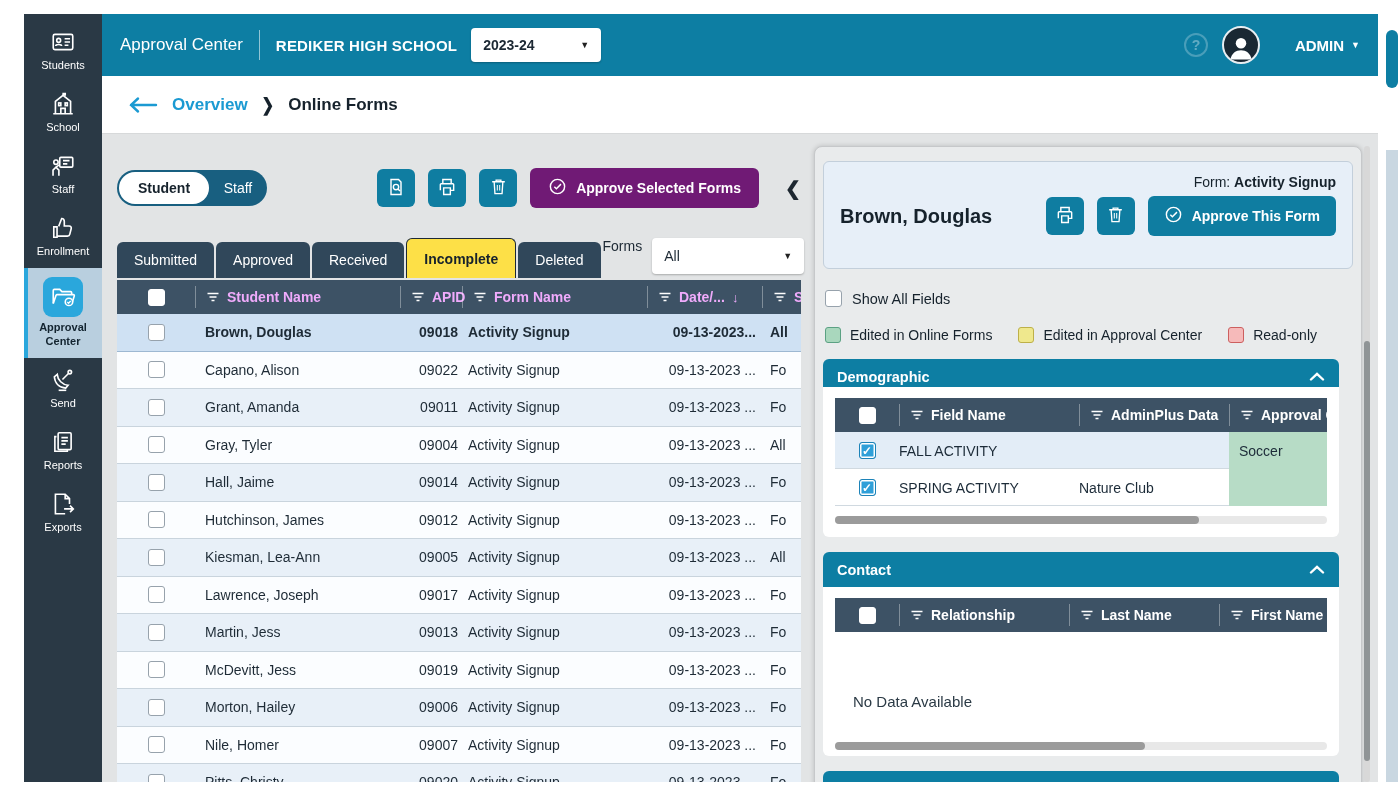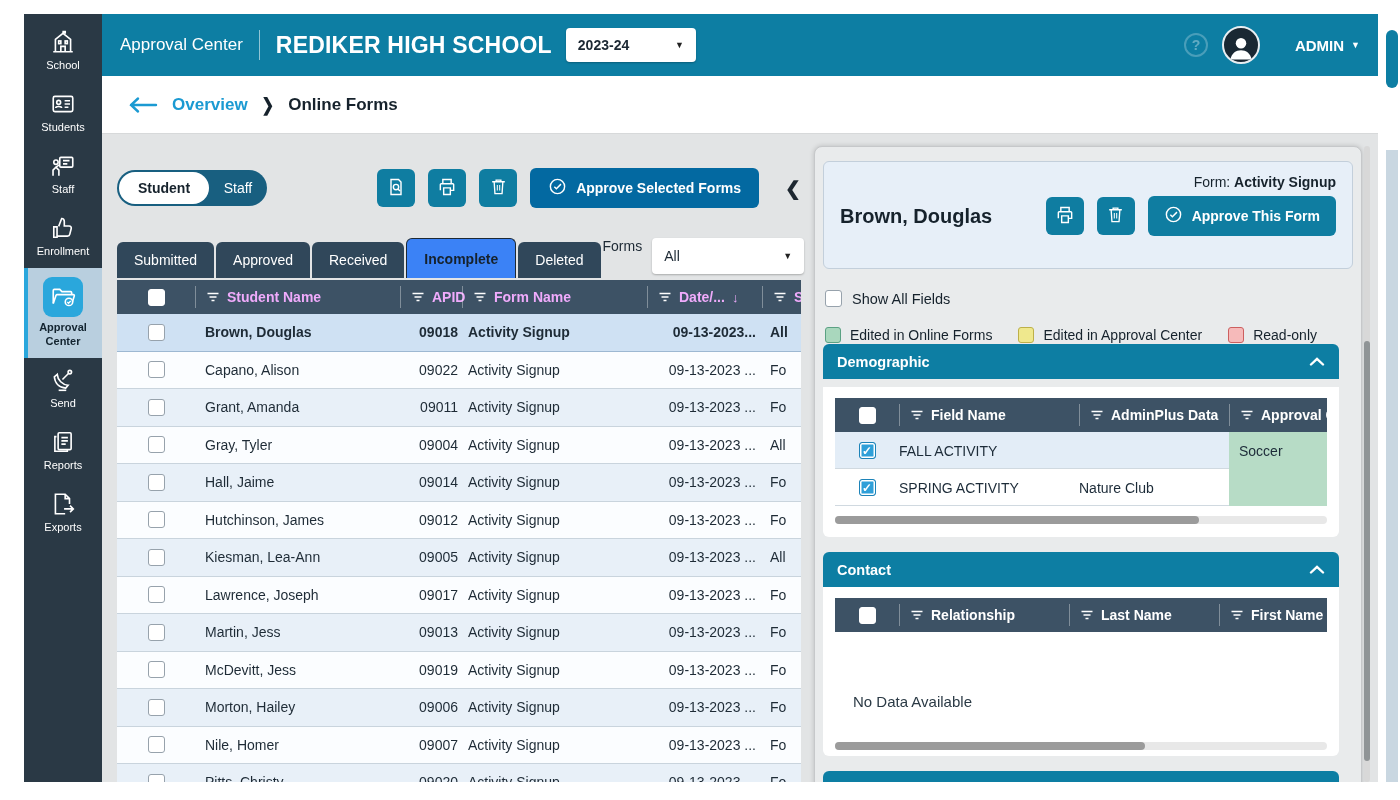--- a/index.html
+++ b/index.html
@@ -14,21 +14,21 @@
   .side-item svg { display:block; }
   .side-item.active { background:#b9cfdf; }
   .side-item.active::before { content:""; position:absolute; left:0; top:0; bottom:0; width:4px; background:#2aa7dc; }
   .side-item.active .lbl { color:#132430; font-weight:bold; }
   .side-item.active .icon-tile { background:#2aa7dc; border-radius:9px; padding:7px; }
 
   
   .topbar { position:absolute; left:78px; top:0; right:0; height:62px; background:#0d7ea3; display:flex; align-items:center; padding:0 18px; }
   .topbar .app-title { color:#fff; font-size:17px; }
   .topbar .tdiv { width:1px; height:30px; background:rgba(255,255,255,.55); margin:0 16px; }
-  .topbar .school { color:#fff; font-size:23px; font-weight:bold; letter-spacing:.2px; }
+  .topbar .school { color:#fff; font-size:15px; font-weight:bold; letter-spacing:.2px; }
   .year-select { margin-left:14px; background:#fff; border-radius:4px; height:34px; width:130px; display:flex; align-items:center; justify-content:space-between; padding:0 12px; font-size:14px; color:#1c2833; font-weight:bold; cursor:pointer; box-shadow:0 1px 2px rgba(0,0,0,.25); }
   .year-select .caret { font-size:9px; color:#222; }
   .top-right { margin-left:auto; display:flex; align-items:center; gap:14px; }
   .help-circle { width:24px; height:24px; border-radius:50%; border:2px solid rgba(255,255,255,.25); color:rgba(255,255,255,.35); font-size:14px; font-weight:bold; display:flex; align-items:center; justify-content:center; }
   .avatar { width:38px; height:38px; border-radius:50%; background:#1a2833; border:2px solid #e8eef2; display:flex; align-items:flex-end; justify-content:center; overflow:hidden; }
   .admin { color:#fff; font-size:15px; font-weight:bold; display:flex; align-items:center; gap:7px; cursor:pointer;margin-left:21px; }
   .admin .caret { font-size:9px; }
 
   
   .breadcrumb { position:absolute; left:78px; top:62px; right:0; height:58px; background:#fff; border-bottom:1px solid #d7d9da; display:flex; align-items:center; padding:0 26px; gap:14px; }
@@ -40,27 +40,27 @@
   
   .content { position:absolute; left:78px; top:120px; right:0; bottom:0; background:#e2e4e5; overflow:hidden; }
 
   
   .controls { position:absolute; left:15px; top:34px; width:684px; height:40px; display:flex; align-items:center; }
   .toggle { width:150px; height:36px; background:#185f80; border-radius:18px; display:flex; align-items:center; position:relative; cursor:pointer; }
   .toggle .knob { position:absolute; left:2px; top:2px; width:90px; height:32px; background:#fff; border-radius:16px; display:flex; align-items:center; justify-content:center; font-size:14px; font-weight:bold; color:#16222c; }
   .toggle .off-label { position:absolute; right:0; width:58px; text-align:center; color:#fff; font-size:14px; }
   .icon-btn { width:38px; height:38px; background:#0f7da1; border:none; border-radius:6px; display:flex; align-items:center; justify-content:center; cursor:pointer; }
   .btn-group { margin-left:auto; display:flex; align-items:center; gap:13px; }
-  .approve-btn { height:40px; background:#0369a1; border:none; border-radius:6px; color:#fff; font-size:14px; font-weight:bold; display:flex; align-items:center; gap:9px; padding:0 18px; cursor:pointer; font-family:"Liberation Sans", sans-serif; }
+  .approve-btn { height:40px; background:#701a75; border:none; border-radius:6px; color:#fff; font-size:14px; font-weight:bold; display:flex; align-items:center; gap:9px; padding:0 18px; cursor:pointer; font-family:"Liberation Sans", sans-serif; }
   .collapse { margin-left:13px; color:#1d2730; font-size:19px; font-weight:bold; cursor:pointer; }
 
   
   .tabs-row { position:absolute; left:15px; top:104px; width:684px; height:40px; display:flex; align-items:flex-end; }
   .tab { height:36px; background:#30475a; color:#fff; font-size:14px; display:flex; align-items:center; padding:0 17px; border-radius:6px 6px 0 0; margin-right:2px; cursor:pointer; }
-  .tab.active { height:40px; background:#3b82f6; color:#16222c; font-weight:bold; border:1px solid #1d2935; border-bottom:none; }
+  .tab.active { height:40px; background:#fde047; color:#16222c; font-weight:bold; border:1px solid #1d2935; border-bottom:none; }
   .forms-filter { margin-left:auto; display:flex; gap:10px; margin-bottom:4px; }
   .forms-filter .flabel { font-size:14px; color:#1c2833; }
   .forms-select { background:#fff; border-radius:4px; height:36px; width:152px; display:flex; align-items:center; justify-content:space-between; padding:0 12px; font-size:14px; color:#1c2833; cursor:pointer; box-shadow:0 1px 2px rgba(0,0,0,.25); }
   .forms-select .caret { font-size:9px; color:#222; }
 
   
   .table-wrap { position:absolute; left:15px; top:146px; width:684px; bottom:0; overflow:hidden; background:#fff; }
   .trow { display:grid; grid-template-columns:78px 205px 62px 185px 115px 1fr; align-items:center; }
   .thead { background:#3d5265; color:#f0abfc; height:34px; font-size:14px; font-weight:bold; }
   .thead .hcell { display:flex; align-items:center; gap:7px; height:22px; padding-left:10px; }
@@ -130,38 +130,38 @@
 </style>
 </head>
 <body>
 
 <div class="app">
 
   <nav class="sidebar">
     <div class="side-item">
       <span class="icon-tile">
         <svg width="26" height="26" viewBox="0 0 24 24" fill="none" stroke="#fff" stroke-width="1.5">
+            <rect x="3" y="5" width="18" height="14" rx="1.5"></rect>
+            <circle cx="8" cy="10.5" r="1.8"></circle>
+            <path d="M5.3 15.8c0-2 5.4-2 5.4 0"></path>
+            <path d="M13.5 9h5M13.5 12h5M13.5 15h3.5"></path>
+          </svg>
+      </span>
+      <span class="lbl">Students</span>
+    </div>
+    <div class="side-item">
+      <span class="icon-tile">
+        <svg width="26" height="26" viewBox="0 0 24 24" fill="none" stroke="#fff" stroke-width="1.5">
             <path d="M3 21h18M5 21V9.5L12 4l7 5.5V21M10 21v-5h4v5"></path>
             <path d="M12 4V2.3M12 2.3h2.2v1.4H12z" stroke-width="1.2"></path>
             <rect x="8" y="11" width="2" height="2.5"></rect>
             <rect x="14" y="11" width="2" height="2.5"></rect>
           </svg>
       </span>
       <span class="lbl">School</span>
-    </div>
-    <div class="side-item">
-      <span class="icon-tile">
-        <svg width="26" height="26" viewBox="0 0 24 24" fill="none" stroke="#fff" stroke-width="1.5">
-            <rect x="3" y="5" width="18" height="14" rx="1.5"></rect>
-            <circle cx="8" cy="10.5" r="1.8"></circle>
-            <path d="M5.3 15.8c0-2 5.4-2 5.4 0"></path>
-            <path d="M13.5 9h5M13.5 12h5M13.5 15h3.5"></path>
-          </svg>
-      </span>
-      <span class="lbl">Students</span>
     </div>
     <div class="side-item">
       <span class="icon-tile">
         <svg width="26" height="26" viewBox="0 0 24 24" fill="none" stroke="#fff" stroke-width="1.5">
             <rect x="9" y="4" width="12" height="9" rx="1"></rect>
             <path d="M12 7h6M12 10h4"></path>
             <circle cx="5.5" cy="8.5" r="2"></circle>
             <path d="M2.8 21v-5.2L5.5 13l2.7 2.8V21M5.5 13l3-2"></path>
           </svg>
       </span>
@@ -536,21 +536,21 @@
         <span class="litem">
             <span class="swatch sw-yellow"></span>
             <span>Edited in Approval Center</span>
           </span>
         <span class="litem">
             <span class="swatch sw-pink"></span>
             <span>Read-only</span>
           </span>
       </div>
 
-      <div class="section-hdr" style="top:197px;">
+      <div class="section-hdr" style="top:212px;">
         <span>Demographic</span>
         <span class="chev">
           <svg width="16" height="9" viewBox="0 0 16 9" fill="none" stroke="#fff" stroke-width="2.4" stroke-linecap="round">
               <path d="M2 7.5L8 1.8l6 5.7"></path>
             </svg>
         </span>
       </div>
       <div class="section-card" style="top:240px; height:150px;">
         <div class="clip-x">
           <div class="inner-table">

